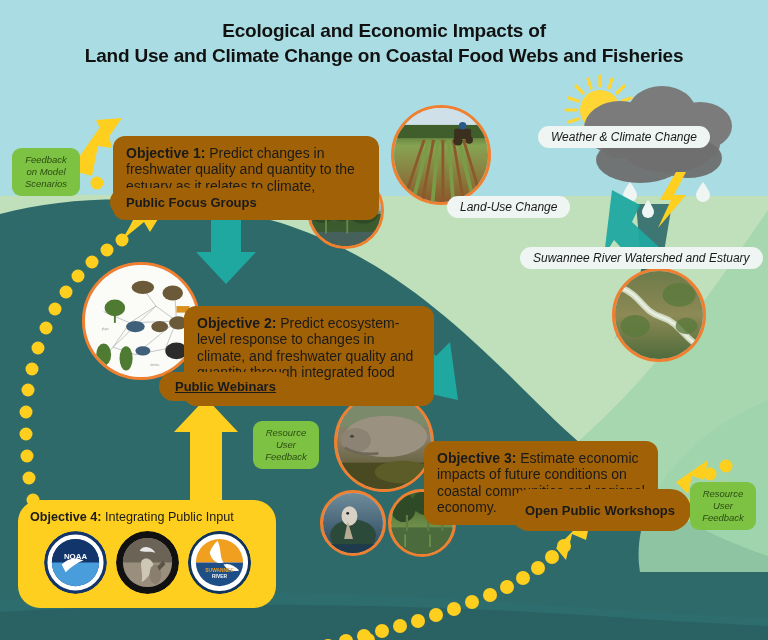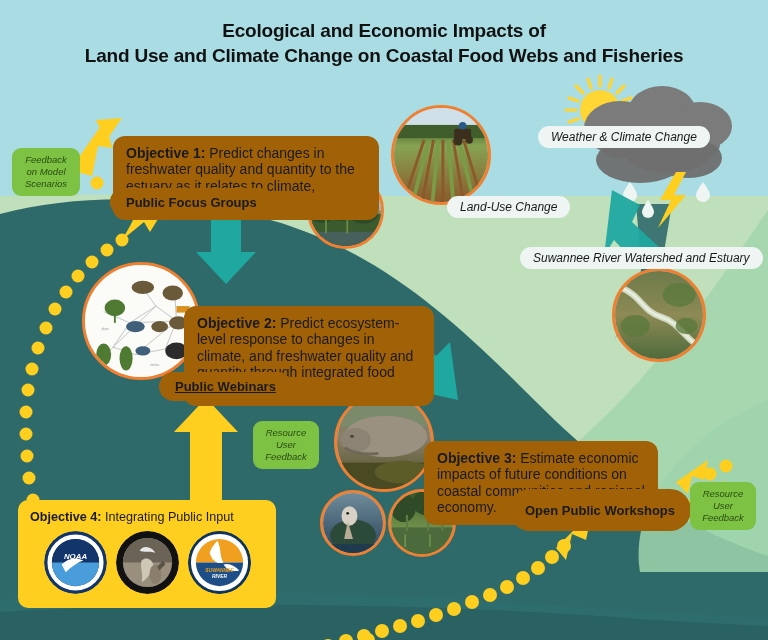--- a/index.html
+++ b/index.html
@@ -71,26 +71,26 @@
     white-space:nowrap;
     padding:0 13px;
     height:22px;
   }
 
   
   #obj4 {
     position:absolute;
     left:18px; top:500px; width:258px; height:108px;
     background:#ffcf1f;
-    border-radius:10px;
+    border-radius:22px;
     padding:10px 12px 0 12px;
   }
   #obj4 .o4title { font-size:12.6px; color:#1a1a1a; line-height:15px; }
   #obj4 .o4title b { font-weight:bold; }
-  #logos { display:flex; gap:9px; justify-content:center; margin-top:6px;font-style:italic; }
+  #logos { display:flex; gap:9px; justify-content:center; margin-top:6px; }
   .logo { width:63px; height:63px; border-radius:50%; overflow:hidden; }
 
   
   .photo {
     position:absolute;
     border-radius:50%;
     border:3px solid #f08030;
     overflow:hidden;
     background:#cfcfcf;
   }

